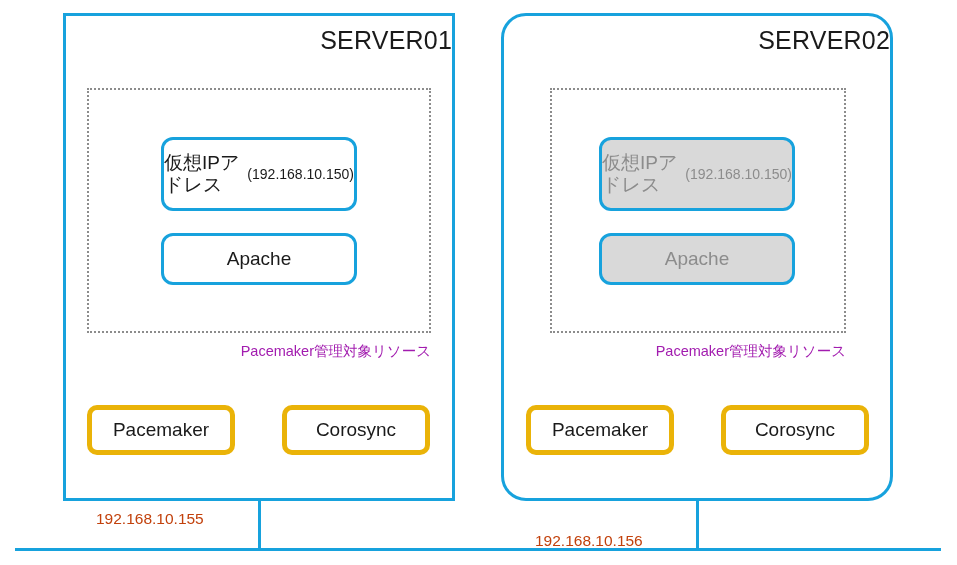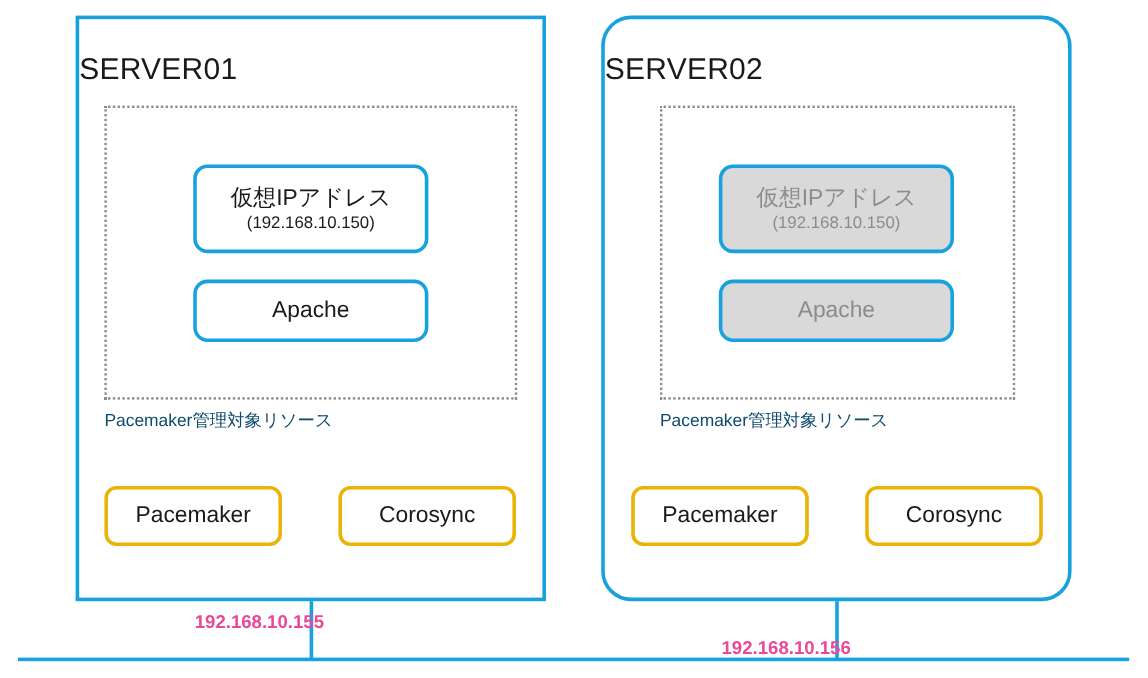--- a/index.html
+++ b/index.html
@@ -26,80 +26,79 @@
     box-sizing: border-box;
     border: 3px solid var(--accent, #17a2dd);
     background: #ffffff;
   }
   #server1-box { left: 63px;  top: 13px; width: 392px; height: 488px; }
   #server2-box { left: 501px; top: 13px; width: 392px; height: 488px; border-radius: 25px; }
 
   .server-title {
     position: absolute;
     width: 100%;
-    top: 30px;
+    top: 12px;
     left: 0;
-    text-align: left;
+    text-align: right;
     font-size: 25px;
     color: #1a1a1a;
     letter-spacing: 0.2px;
     line-height: 1;
   }
 
   
   .resource-region {
     position: absolute;
     box-sizing: border-box;
     border: 2px dotted #8c8c8c;
     background: transparent;
   }
   #server1-region { left: 87px;  top: 88px; width: 344px; height: 245px; }
   #server2-region { left: 550px; top: 88px; width: 296px; height: 245px; }
 
   .region-caption {
     position: absolute;
-    text-align: left;
+    text-align: right;
     font-size: 14.5px;
-    color: #0c4a6e;
+    color: #a21caf;
     line-height: 1;
     white-space: nowrap;
   }
   #server1-caption { left: 87px;  top: 344px; width: 344px; }
   #server2-caption { left: 550px; top: 344px; width: 296px; }
 
   
   .res-box {
     position: absolute;
     box-sizing: border-box;
     border: 3px solid #17a2dd;
     border-radius: 12px;
     background: #ffffff;
     display: flex;
-    flex-direction: column;
     align-items: center;
     justify-content: center;
     color: #1a1a1a;
     line-height: 1.18;
   }
   .res-box.inactive {
     background: #d9d9d9;
     color: #8c8c8c;
   }
   .res-line-main { font-size: 19px; }
   .res-line-sub  { font-size: 14px; }
 
   #s1-vip    { left: 161px; top: 137px; width: 196px; height: 74px; }
   #s1-apache { left: 161px; top: 233px; width: 196px; height: 52px; }
   #s2-vip    { left: 599px; top: 137px; width: 196px; height: 74px; }
   #s2-apache { left: 599px; top: 233px; width: 196px; height: 52px; }
 
   .svc-box {
     position: absolute;
     box-sizing: border-box;
-    border: 3px solid #eab308;
+    border: 5px solid #eab308;
     border-radius: 10px;
     background: #ffffff;
     display: flex;
     align-items: center;
     justify-content: center;
     font-size: 19px;
     color: #1a1a1a;
   }
   #s1-pacemaker { left: 87px;  top: 405px; width: 148px; height: 50px; }
   #s1-corosync  { left: 282px; top: 405px; width: 148px; height: 50px; }
@@ -114,25 +113,24 @@
   .net-vline { width: 3px; }
   .net-hline { height: 3px; }
 
   #link1-vert { left: 258px; top: 501px; height: 49px; }
   #link2-vert { left: 696px; top: 501px; height: 49px; }
   #bus-line   { left: 15px;  top: 548px; width: 926px; }
 
   .net-label {
     position: absolute;
     font-size: 15.5px;
-    color: #ec4899;
-    text-align: right;
+    color: #c2410c;
+    text-align: left;
     white-space: nowrap;
     line-height: 1;
-    font-weight: bold;
   }
   #ip-label-1 { left: 96px;  top: 511px; width: 174px; }
   #ip-label-2 { left: 535px; top: 533px; width: 174px; }
 </style>
 </head>
 <body>
 
 <div id="canvas">
 
   <div class="server-box" id="server1-box">

